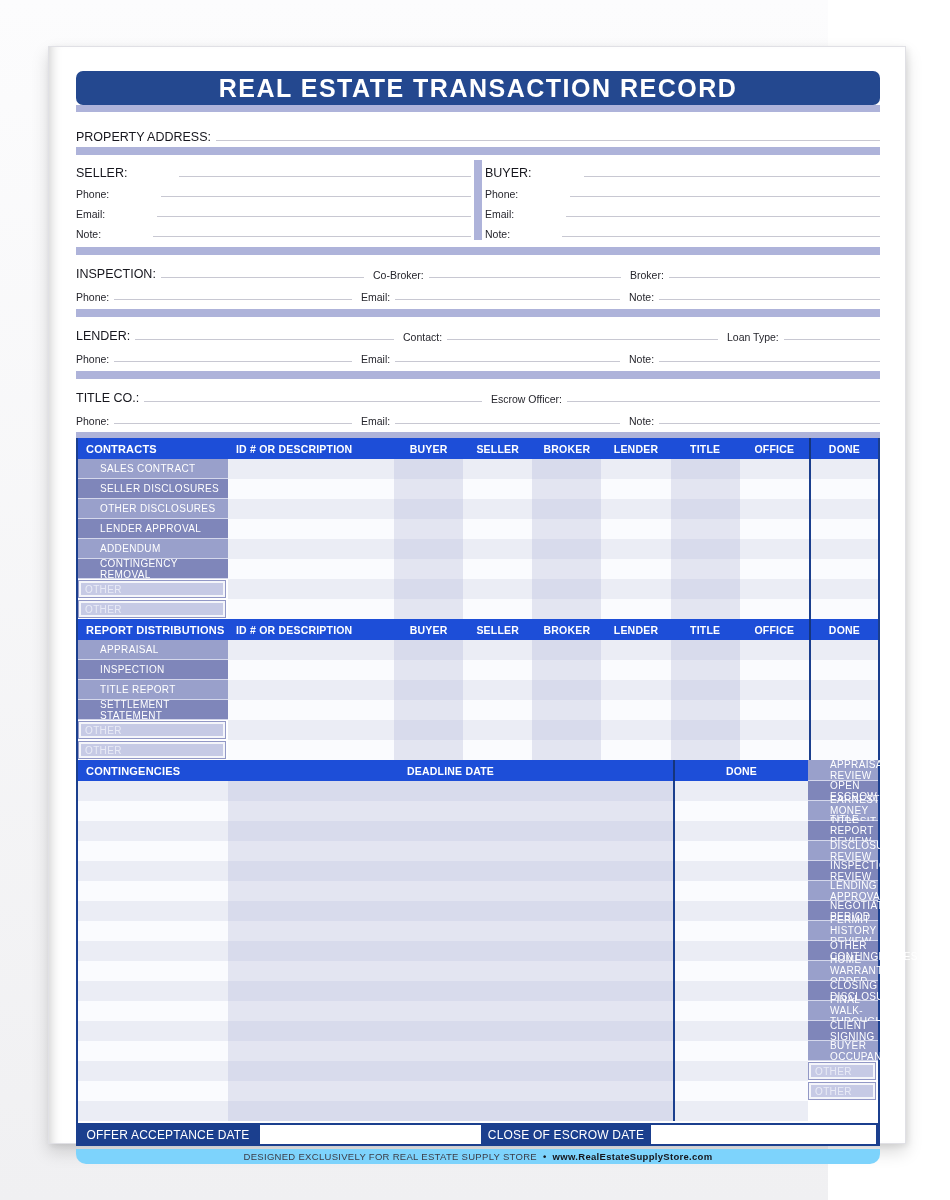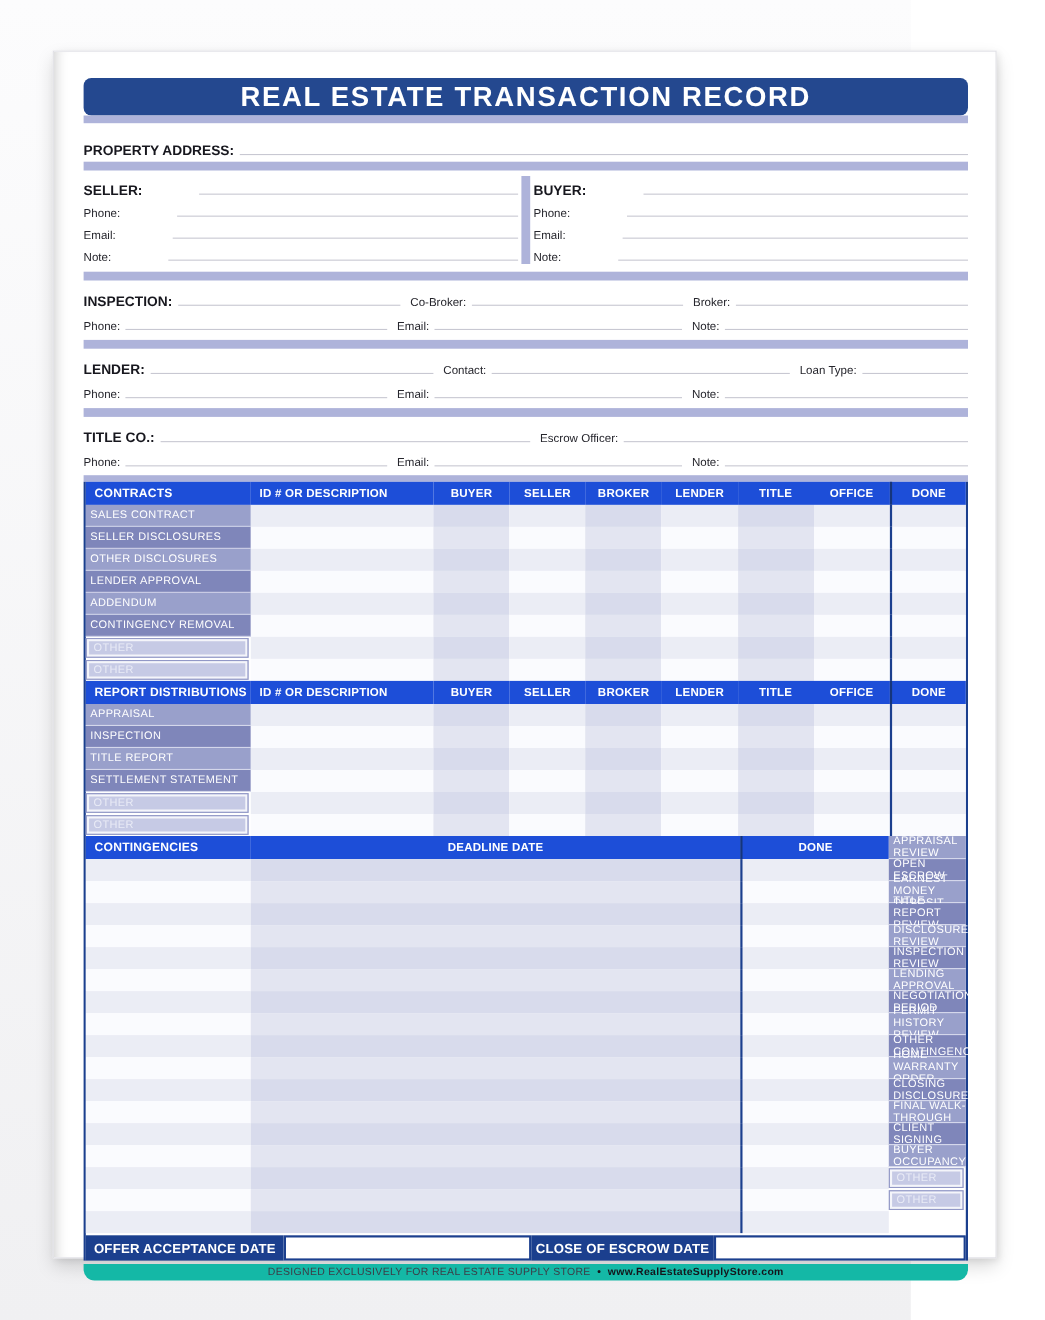--- a/index.html
+++ b/index.html
@@ -14,21 +14,21 @@
   .content { padding:24px 27px 0 27px; width:858px; }
 
   
   .title-bar { height:34px; background:#24488f; border-radius:7px; display:flex; align-items:center; justify-content:center; }
   .title-bar span { color:#fff; font-weight:bold; font-size:25px; letter-spacing:1.5px; }
   .lav { background:#aeb3da; }
   .strip-under-title { height:7px; }
 
   
   .prop-row { display:flex; align-items:flex-end; height:26px; margin-top:6px; }
-  .b-label { font-weight:bold; font-size:12.5px; color:#17171e; white-space:nowrap; }
+  .b-label { font-weight:normal; font-size:12.5px; color:#17171e; white-space:nowrap; }
   .s-label { font-size:10.5px; color:#26262d; white-space:nowrap; }
   .fline { flex:1; border-bottom:1px solid #c8c8d2; margin-left:5px; margin-bottom:3px; }
   .divider { height:8px; margin:3px 0; }
   .divider.thin { height:6px; margin:2px 0 0 0; }
 
   
   .parties { display:flex; padding:2px 0 4px 0; }
   .party { flex:1; display:flex; flex-direction:column; }
   .party-sep { width:8px; margin:0 3px; }
   .prow { display:flex; align-items:flex-end; height:20px;gap:47px; }
@@ -45,38 +45,38 @@
   .grow{flex:1}
 
   
   .tables-wrap { border-left:2px solid #1b3f8e; border-right:2px solid #1b3f8e; }
   .tbl { display:grid; grid-template-columns:150px 166px repeat(7,1fr); }
   .ctbl { grid-template-columns:150px 1fr 135px 70px;border-radius:24px; }
   .th { background:#1d4ed8; color:#fff; font-weight:bold; font-size:10.5px; display:flex; align-items:center; justify-content:center; letter-spacing:.2px; }
   .th-label { justify-content:flex-start; padding-left:8px; font-size:11px; }
   .th-desc  { justify-content:flex-start; padding-left:8px; }
   .done-sep-h { border-left:2px solid #15357b; }
-  .lbl { color:#fff; font-size:10px; display:flex; align-items:center; padding-left:4px; letter-spacing:.35px; border-bottom:1px solid #d4d7eb; }
+  .lbl { color:#fff; font-size:10px; display:flex; align-items:center; padding-left:22px; letter-spacing:.35px; border-bottom:1px solid #d4d7eb; }
   .lbl-light { background:#99a0cb; }
   .lbl-dark  { background:#7f86ba; }
   .lbl-other { background:#c6cae5; color:#e9ebf6; border:1px solid #9298c6; box-shadow:inset 0 0 0 2px rgba(255,255,255,.8); margin:1px 2px 1px 0; padding-left:6px; }
   .cell {}
   .r-odd  { background:#ebedf5; }
   .r-even { background:#fafbfe; }
   .col-shade.r-odd  { background:#d8dbec; }
   .col-shade.r-even { background:#e3e5f1; }
   .done-sep { border-left:2px solid #1b3f8e; }
 
   
   .bottom-row { display:grid; grid-template-columns:180px 225px 166px 1fr; height:23px; margin-top:2px; }
-  .date-box { background:#1b3f8e; color:#fff; font-weight:bold; font-size:12px; display:flex; align-items:center; justify-content:center; letter-spacing:.2px; }
+  .date-box { background:#1b3f8e; color:#fff; font-weight:normal; font-size:12px; display:flex; align-items:center; justify-content:center; letter-spacing:.2px; }
   .date-field { background:#fff; border:2px solid #1b3f8e; }
 
   
-  .footer-bar { height:15px; background:#14b8a6; border-radius:0 0 10px 10px; display:flex; align-items:center; justify-content:center; font-size:9.5px; color:#3c3c46; margin-top:3px; letter-spacing:.3px; }
+  .footer-bar { height:15px; background:#7dd3fc; border-radius:0 0 10px 10px; display:flex; align-items:center; justify-content:center; font-size:9.5px; color:#3c3c46; margin-top:3px; letter-spacing:.3px; }
   .footer-bar b { color:#15151b; }
   .bullet { margin:0 6px; font-weight:bold; color:#15151b; }
 </style>
 </head>
 <body>
 
 <div class="page">
   <div class="paper">
     <div class="content">
 

